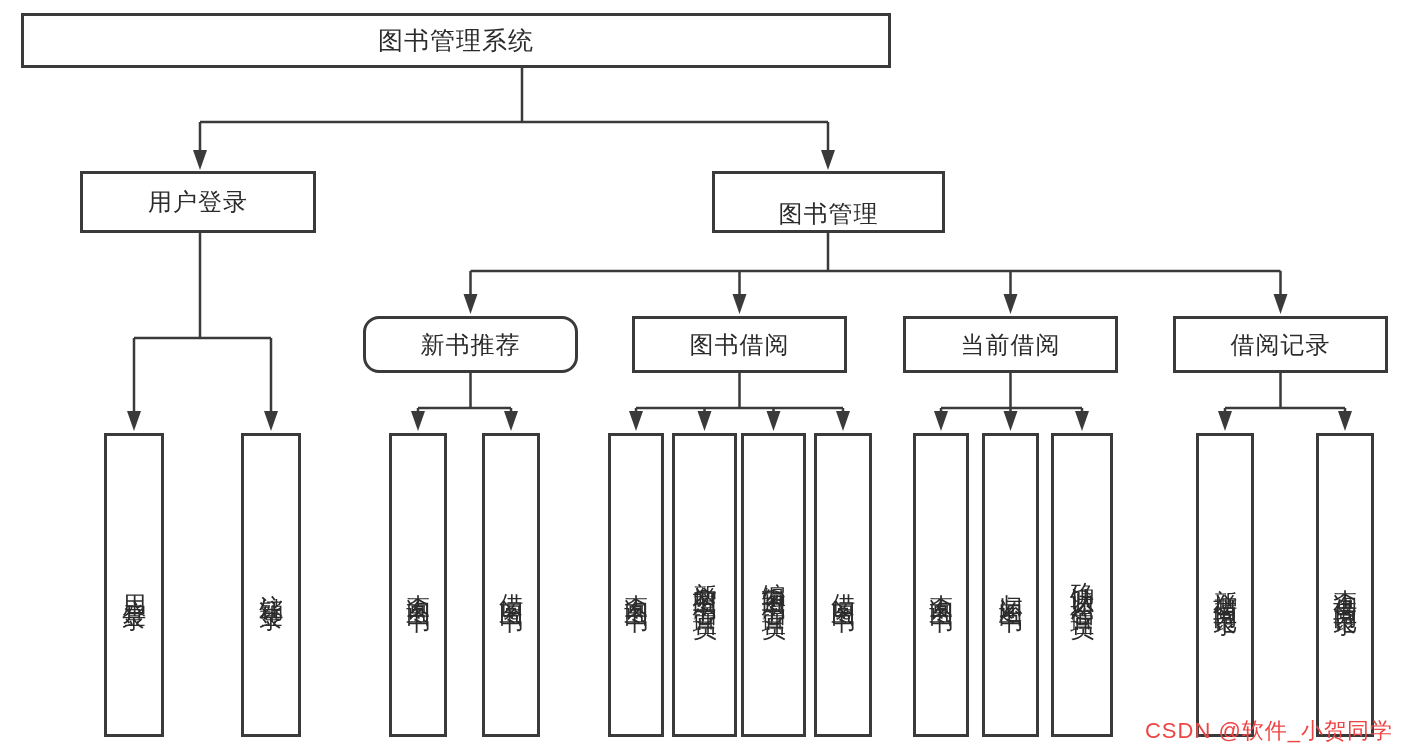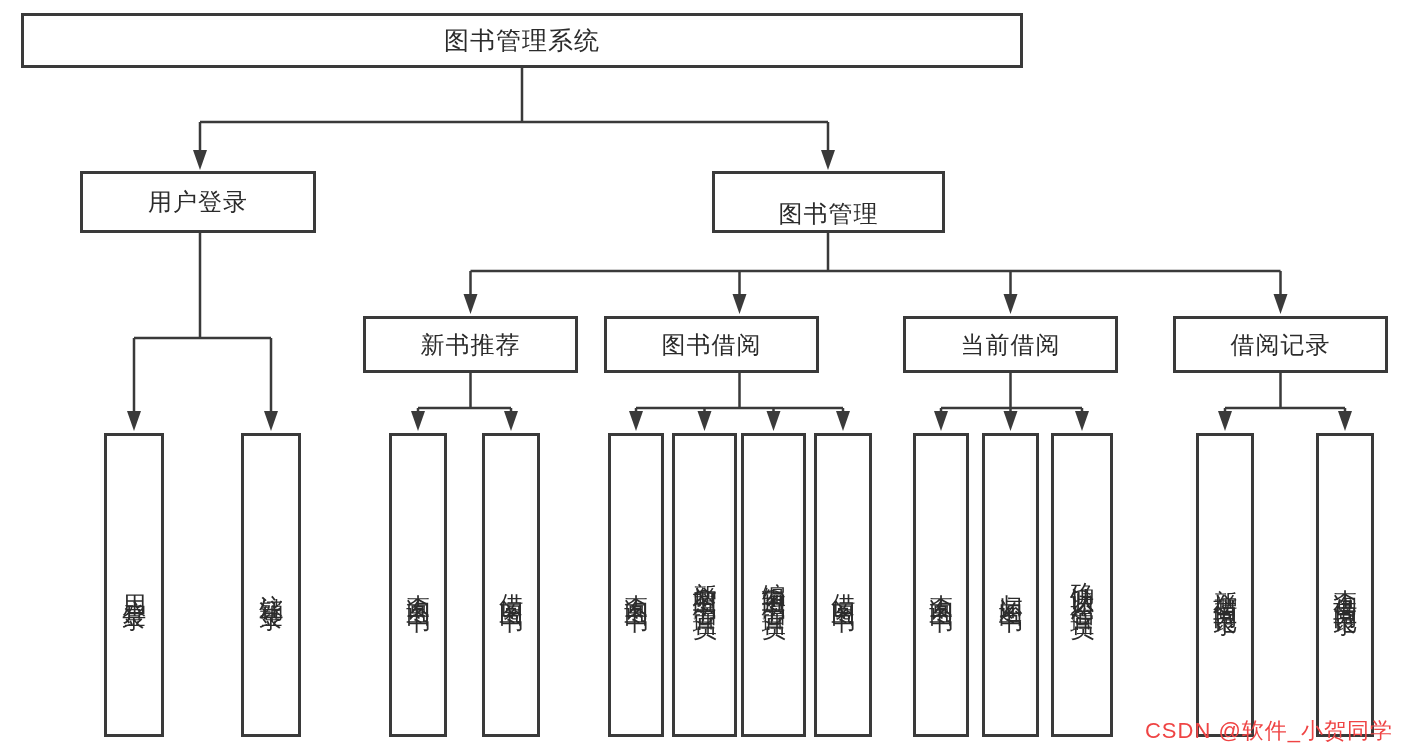--- a/index.html
+++ b/index.html
@@ -26,26 +26,26 @@
     background: #ffffff;
     display: flex;
     align-items: center;
     justify-content: center;
     color: #2b2b2b;
     z-index: 2;
     font-size: 24px;
     letter-spacing: 1px;
     white-space: nowrap;
   }
-  .node-root   { left: 21px;  top: 13px;  width: 1002px; height: 55px; font-size: 25px; }
+  .node-root   { left: 21px;  top: 13px;  width: 870px; height: 55px; font-size: 25px; }
   .node-l2a    { left: 80px;  top: 171px; width: 236px;  height: 62px; }
   .node-l2b    { left: 712px; top: 171px; width: 233px;  height: 62px; align-items: flex-end; }
   .node-l3     { top: 316px; height: 57px; width: 215px; }
-  .l3-1 { left: 363px; }
-  .l3-2 { left: 604px; }
+  .l3-1 { left: 363px; border-radius: 16px; }
+  .l3-2 { left: 632px; }
   .l3-3 { left: 903px; }
   .l3-4 { left: 1173px; }
   .leaf  { top: 433px; height: 304px; }
   .vtext {
     writing-mode: vertical-rl;
     text-orientation: mixed;
     font-size: 24px;
     letter-spacing: 5px;
     line-height: 1.1;
     color: #2b2b2b;

